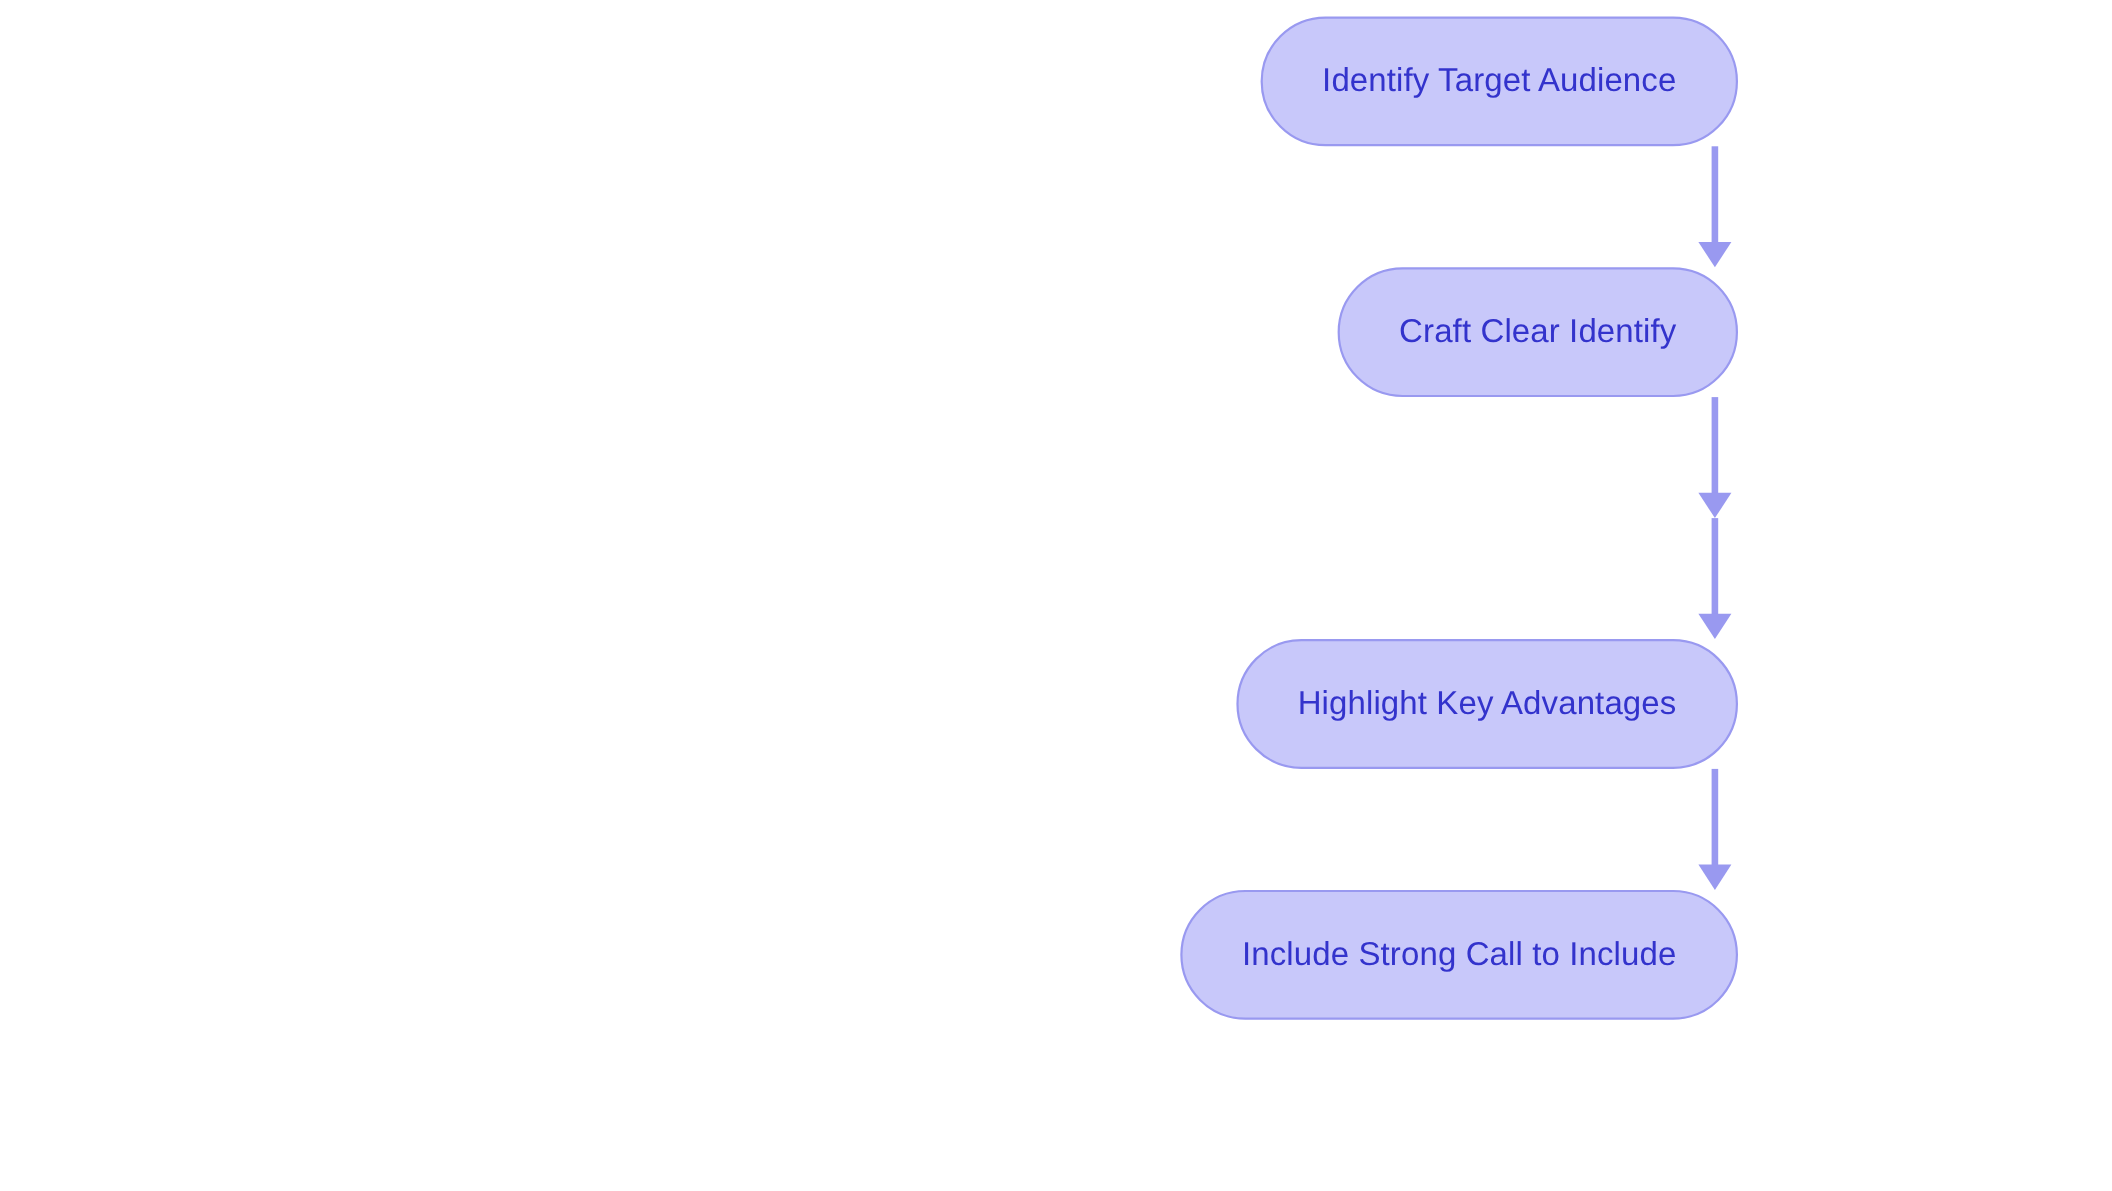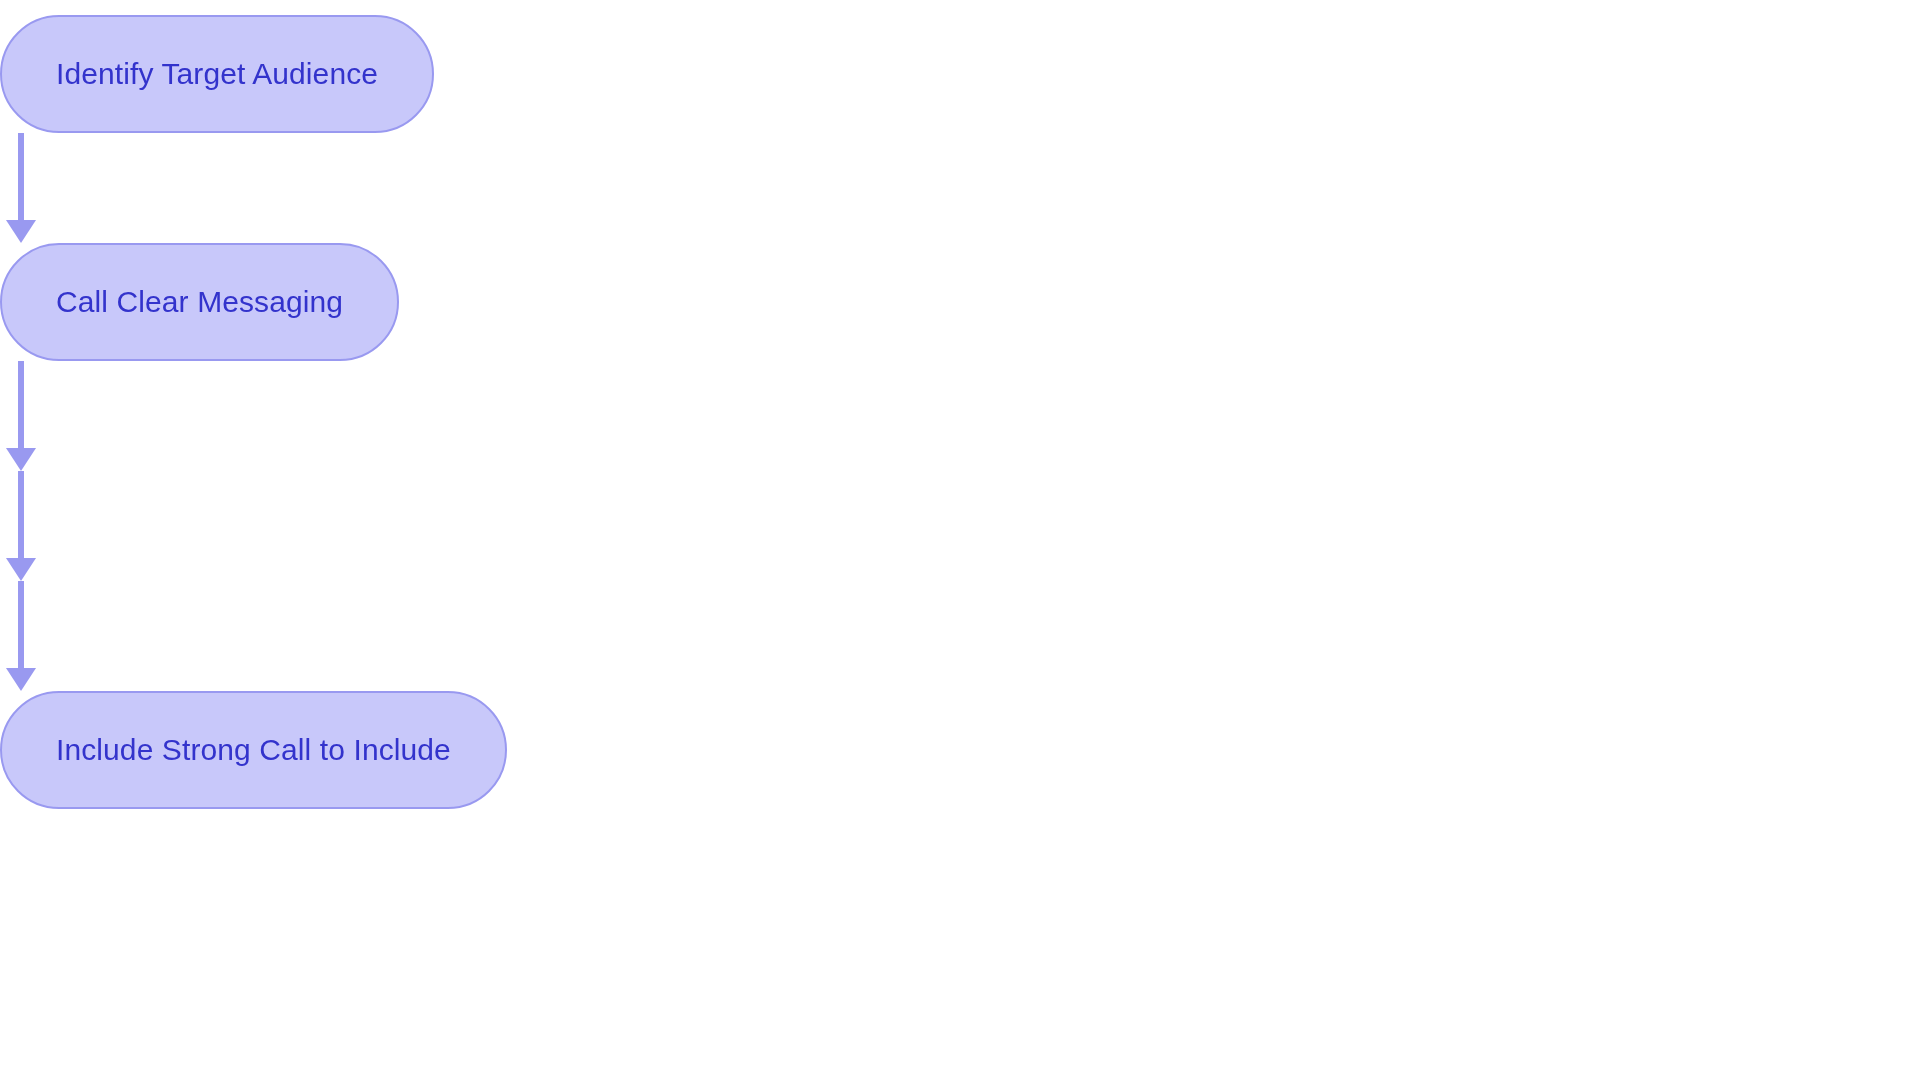--- a/index.html
+++ b/index.html
@@ -22,21 +22,21 @@
     background: #ffffff;
   }
 
   .flow-column {
     position: absolute;
     left: 0;
     top: 15px;
     width: 1580px;
     display: flex;
     flex-direction: column;
-    align-items: flex-start;
+    align-items: flex-end;
   }
 
   
   .flow-node {
     position: relative;
     z-index: 2;
     box-sizing: border-box;
     height: 118px;
     border: 2px solid #9999f0;
     border-radius: 59px;
@@ -94,34 +94,37 @@
     <div class="flow-node">
       <span class="flow-node-label">Identify Target Audience</span>
     </div>
 
     <div class="flow-connector">
       <div class="connector-line"></div>
       <div class="connector-arrowhead"></div>
     </div>
 
     <div class="flow-node">
-      <span class="flow-node-label">Call Clear Messaging</span>
+      <span class="flow-node-label">Craft Clear Identify</span>
     </div>
 
     <div class="flow-connector">
       <div class="connector-line"></div>
       <div class="connector-arrowhead"></div>
     </div>
 
 
     <div class="flow-connector">
       <div class="connector-line"></div>
       <div class="connector-arrowhead"></div>
     </div>
 
+    <div class="flow-node">
+      <span class="flow-node-label">Highlight Key Advantages</span>
+    </div>
 
     <div class="flow-connector">
       <div class="connector-line"></div>
       <div class="connector-arrowhead"></div>
     </div>
 
     <div class="flow-node">
       <span class="flow-node-label">Include Strong Call to Include</span>
     </div>
 

